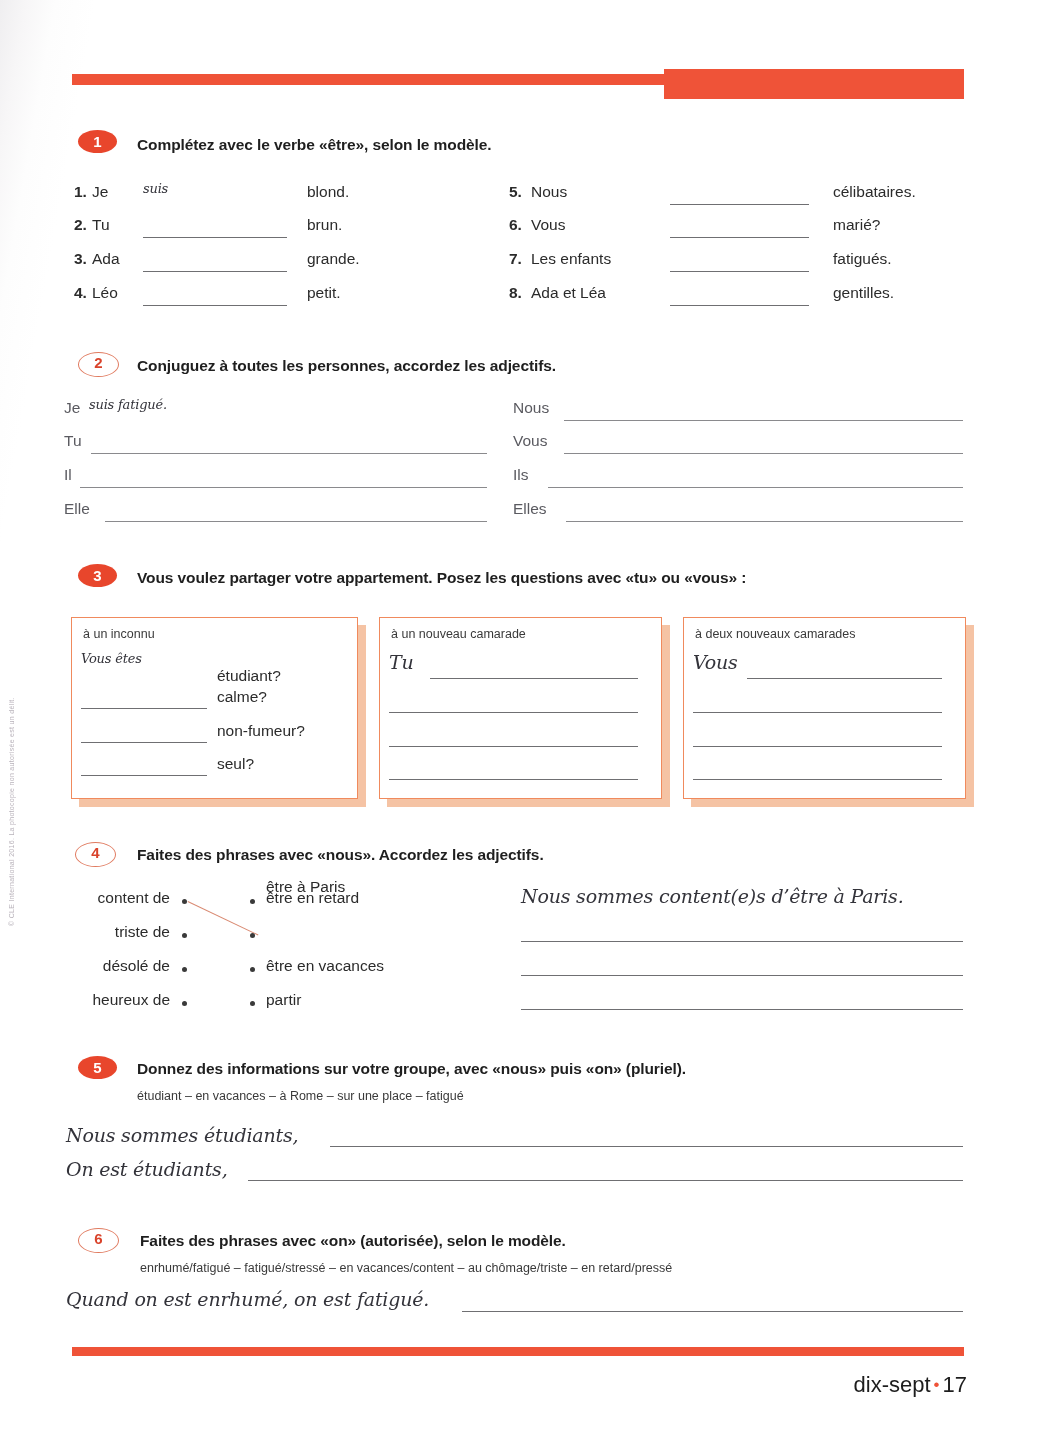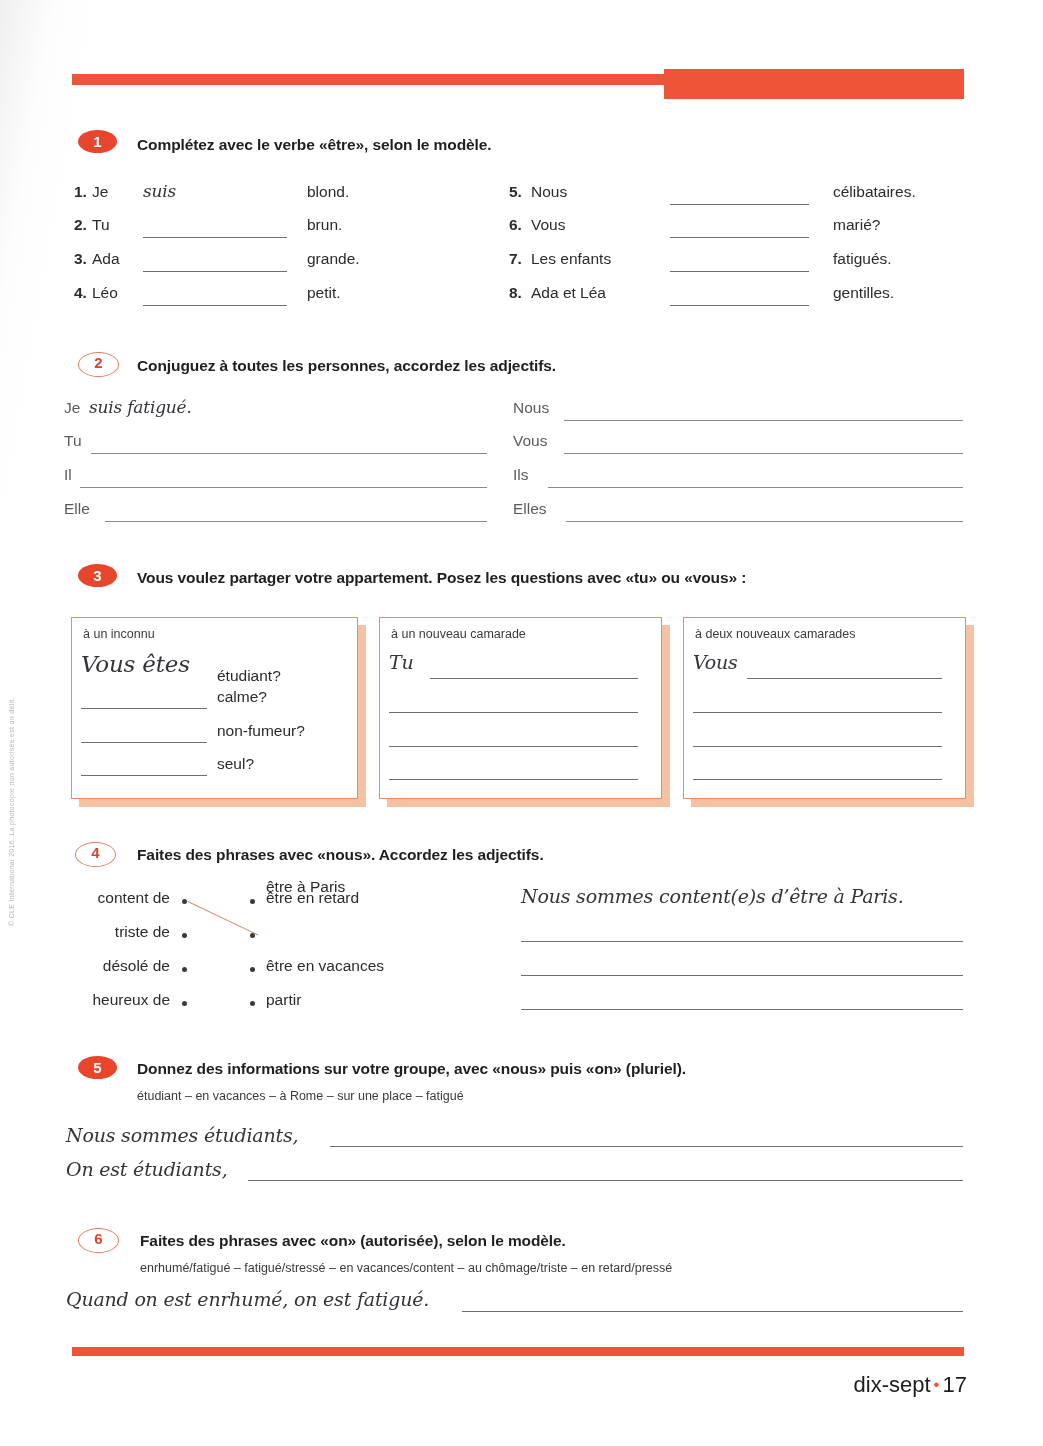--- a/index.html
+++ b/index.html
@@ -123,21 +123,21 @@
   .body-txt {
     position: absolute;
     font-size: 15.5px;
     color: #2b2b2b;
     white-space: nowrap;
   }
   .hand {
     position: absolute;
     font-family: "DejaVu Serif", serif;
     font-style: italic;
-    font-size: 17px;
+    font-size: 13px;
     color: #33333a;
     white-space: nowrap;
     letter-spacing: -0.2px;
   }
   .rule {
     position: absolute;
     height: 0;
     border-bottom: 1.3px solid #6f6f72;
   }
   .rule.thin { border-bottom: 1px solid #8a8a8d; }
@@ -260,21 +260,21 @@
     <div class="rule thin" style="left:566px; top:521px; width:397px;"></div>
   </div>
 
   <div class="ex">
     <div class="badge filled" style="left:78px; top:564px;">3</div>
     <div class="ex-title" style="left:137px; top:569px;">Vous voulez partager votre appartement. Posez les questions avec «tu» ou «vous» :</div>
 
     <div class="card-shadow" style="left:79px; top:625px; width:287px; height:182px;"></div>
     <div class="card" style="left:71px; top:617px; width:287px; height:182px;">
       <div class="card-label" style="left:11px; top:9px;">à un inconnu</div>
-      <div class="hand" style="left:9px; top:33px; font-size:23px;">Vous êtes</div>
+      <div class="hand" style="left:9px; top:33px; font-size:13px;">Vous êtes</div>
       <div class="body-txt" style="left:145px; top:36px;margin-top:13px;">étudiant?</div>
 
       <div class="rule" style="left:9px; top:90px; width:126px;"></div>
       <div class="body-txt" style="left:145px; top:70px;">calme?</div>
 
       <div class="rule" style="left:9px; top:124px; width:126px;"></div>
       <div class="body-txt" style="left:145px; top:104px;">non-fumeur?</div>
 
       <div class="rule" style="left:9px; top:157px; width:126px;"></div>
       <div class="body-txt" style="left:145px; top:137px;">seul?</div>

